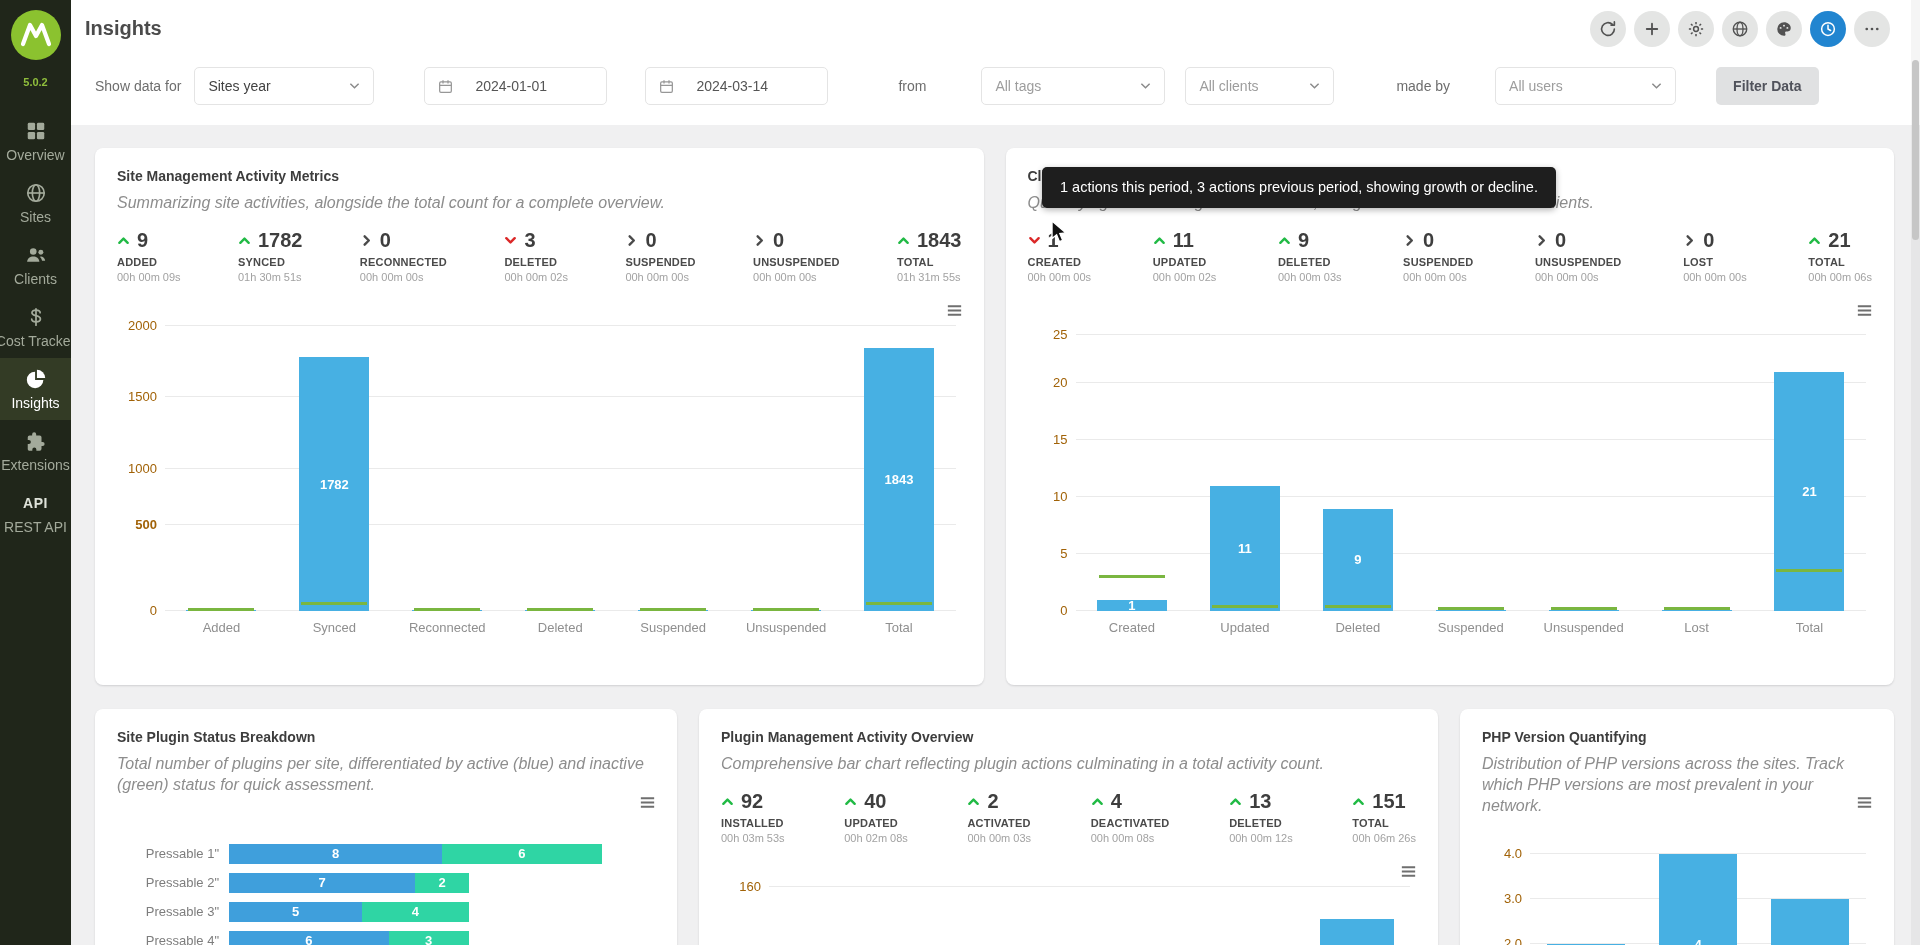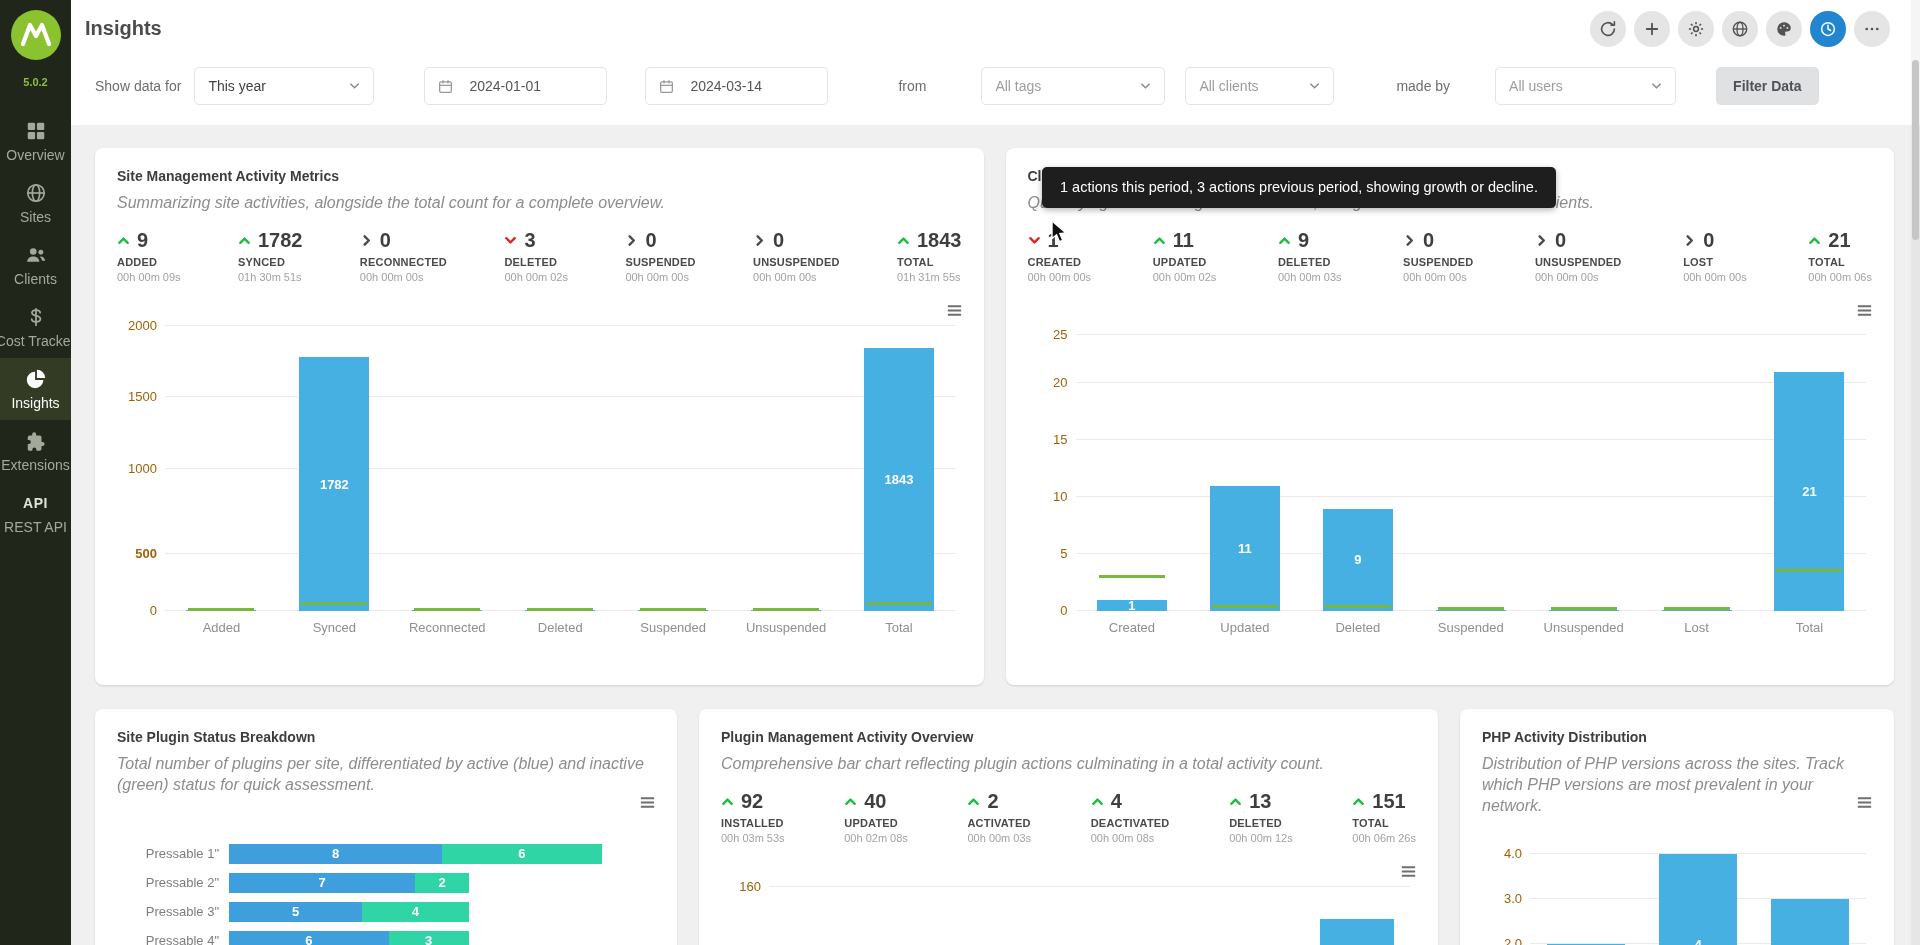--- a/index.html
+++ b/index.html
@@ -26,21 +26,21 @@
   .actions{display:flex;gap:8px;align-items:center;}
   .icon-btn{width:36px;height:36px;border-radius:50%;background:#e4e5e4;color:#525252;display:flex;align-items:center;justify-content:center;border:none;cursor:pointer;}
   .icon-btn span{display:flex;}
   .icon-btn span svg{width:18px;height:18px;}
   .icon-btn.active{background:#2185d0;color:#fff;}
 
   .filterbar{background:#fff;display:flex;align-items:center;padding:10px 24px 20px;font-size:14px;flex-shrink:0;}
   .flabel{color:#6e6e6e;white-space:nowrap;text-align:right;}
   .ctrl{height:38px;border:1px solid #e4e4e4;border-radius:5px;background:#fff;display:flex;align-items:center;justify-content:space-between;padding:0 13px;color:#424242;cursor:pointer;font-size:14px;}
   .ctrl.placeholder > span:first-child{color:#9d9d9d;}
-  .datefield{justify-content:flex-start;gap:16px;color:#555;}
+  .datefield{justify-content:flex-start;gap:22px;color:#555;}
   .btn-filter{height:38px;padding:0 17px;background:#e0e1e2;border:none;border-radius:5px;font-weight:bold;color:#50525b;font-size:14px;cursor:pointer;white-space:nowrap;}
 
   
   .content{flex:1;background:#f0f0f1;padding:23px 26px 0 24px;overflow:hidden;}
   .row{display:flex;gap:22px;}
   .row2{margin-top:24px;}
   .card{background:#fff;border-radius:8px;box-shadow:0 1px 2px rgba(34,36,38,.15);padding:18px 22px;position:relative;}
   .row1 .card{flex:1 1 0;height:537px;}
   .row2 .card{height:560px;}
   .c3{flex:0 0 582px;}
@@ -230,21 +230,21 @@
                 <circle cx="19" cy="12" r="1.8"></circle>
               </svg>
             </span>
           </button>
         </div>
     </header>
 
     <div class="filterbar">
       <span class="flabel">Show data for</span>
       <div class="ctrl" style="width:180px;margin-left:13px">
-        <span>This year</span>
+        <span>Sites year</span>
         <svg viewBox="0 0 12 8" width="11" height="8" fill="none" stroke="#8a8a8a" stroke-width="1.6">
             <path d="M1.5 1.5 6 6l4.5-4.5"></path>
           </svg>
       </div>
       <div class="ctrl datefield" style="width:183px;margin-left:50px">
         <svg viewBox="0 0 18 18" width="15" height="15" fill="none" stroke="#979797" stroke-width="1.5">
             <rect x="2" y="3.5" width="14" height="12.5" rx="1.5"></rect>
             <path d="M2 7.5h14M6 1.5v4M12 1.5v4"></path>
           </svg>
         <span>2024-01-01</span>
@@ -381,21 +381,21 @@
               <div class="plot" style="height: 285px;">
                 <div class="gline" style="bottom: 285px;">
                   <span class="tick">2000</span>
                 </div>
                 <div class="gline" style="bottom: 213.75px;">
                   <span class="tick">1500</span>
                 </div>
                 <div class="gline" style="bottom: 142.5px;">
                   <span class="tick">1000</span>
                 </div>
-                <div class="gline" style="bottom: 57px; font-weight: bold;">
+                <div class="gline" style="bottom: 86px; font-weight: bold;">
                   <span class="tick">500</span>
                 </div>
                 <div class="gline" style="bottom: 0px;">
                   <span class="tick">0</span>
                 </div>
                 <div class="cols">
                   <div class="col">
                     <div class="bar" style="height: 1.5px; width: 70px;"></div>
                     <div class="marker" style="bottom: 0px; width: 66px;"></div>
                     <div class="xlab">Added</div>
@@ -758,21 +758,21 @@
                   <div class="col"></div>
                   <div class="col">
                     <div class="bar" style="height: 528.5px; width: 74px;"></div>
                   </div>
                 </div>
               </div>
             </div>
         </section>
 
         <section class="card c5">
-          <h3 class="card-title">PHP Activity Distribution</h3>
+          <h3 class="card-title">PHP Version Quantifying</h3>
           <p class="card-sub">Distribution of PHP versions across the sites. Track which PHP versions are most prevalent in your network.</p>
           <span class="chart-menu cm-b">
             <svg viewBox="0 0 20 20" width="19" height="19" fill="none" stroke="#6f6f6f" stroke-width="2">
                 <path d="M3 5.5h14M3 10h14M3 14.5h14"></path>
               </svg>
           </span>
           <div id="chart-php" style="--bar: #47b0e3;">
               <div class="plot" style="height: 180px;">
                 <div class="gline" style="bottom: 180px;">
                   <span class="tick">4.0</span>

